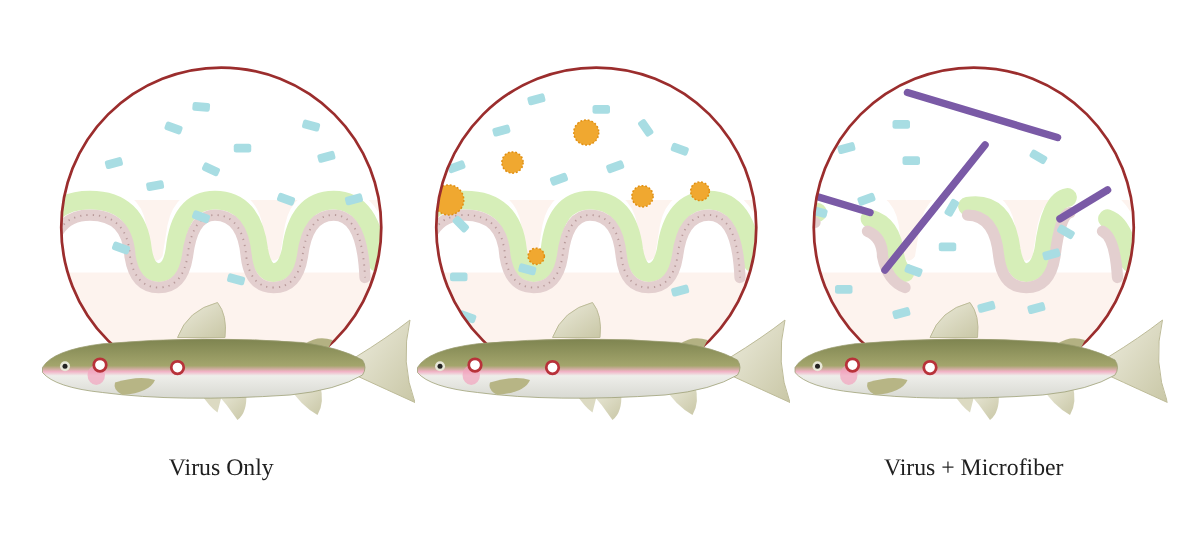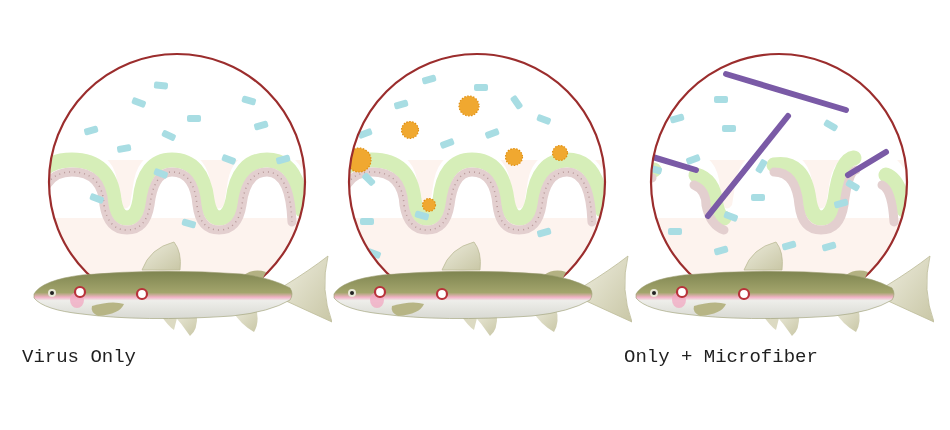--- a/index.html
+++ b/index.html
@@ -1,19 +1,19 @@
 <!DOCTYPE html>
 <html><head>
 <meta charset="utf-8">
 <style>
   html, body { margin: 0; padding: 0; background: #ffffff; }
   body { width: 950px; height: 430px; position: relative; overflow: hidden; font-family: "Liberation Sans", sans-serif; }
   .panel { position: absolute; top: 0; width: 310px; height: 430px; }
   .panel svg { position: absolute; left: 0; top: 0; }
-  .label { position: absolute; top: 346px; left: 0; width: 100%; font-size: 19px; color: #1f1f1f; font-family: Liberation Mono, monospace; }
+  .label { position: absolute; top: 364px; left: 0; width: 100%; text-align: center; font-size: 19px; color: #1f1f1f; font-family: Liberation Serif, serif; }
 </style>
 </head>
 <body>
 
 <svg width="0" height="0" style="position:absolute">
   <defs>
     <clipPath id="circClip">
         <circle cx="155" cy="182" r="128"></circle>
       </clipPath>
     <linearGradient id="fishBody" x1="0" y1="0" x2="0" y2="1">
@@ -164,14 +164,14 @@
       <g stroke="#7a5aa6" stroke-width="6" stroke-linecap="round">
         <line x1="102" y1="74" x2="222" y2="110"></line>
         <line x1="12" y1="152" x2="72" y2="170"></line>
         <line x1="84" y1="216" x2="164" y2="116"></line>
         <line x1="224" y1="175" x2="262" y2="152"></line>
       </g>
     </g>
     <circle cx="155" cy="182" r="128" fill="none" stroke="#9b2d2d" stroke-width="2.2"></circle>
     <use href="#fish"></use>
   </svg>
-  <div class="label">Only + Microfiber</div>
+  <div class="label">Virus + Microfiber</div>
 </div>
 
 </body></html>

